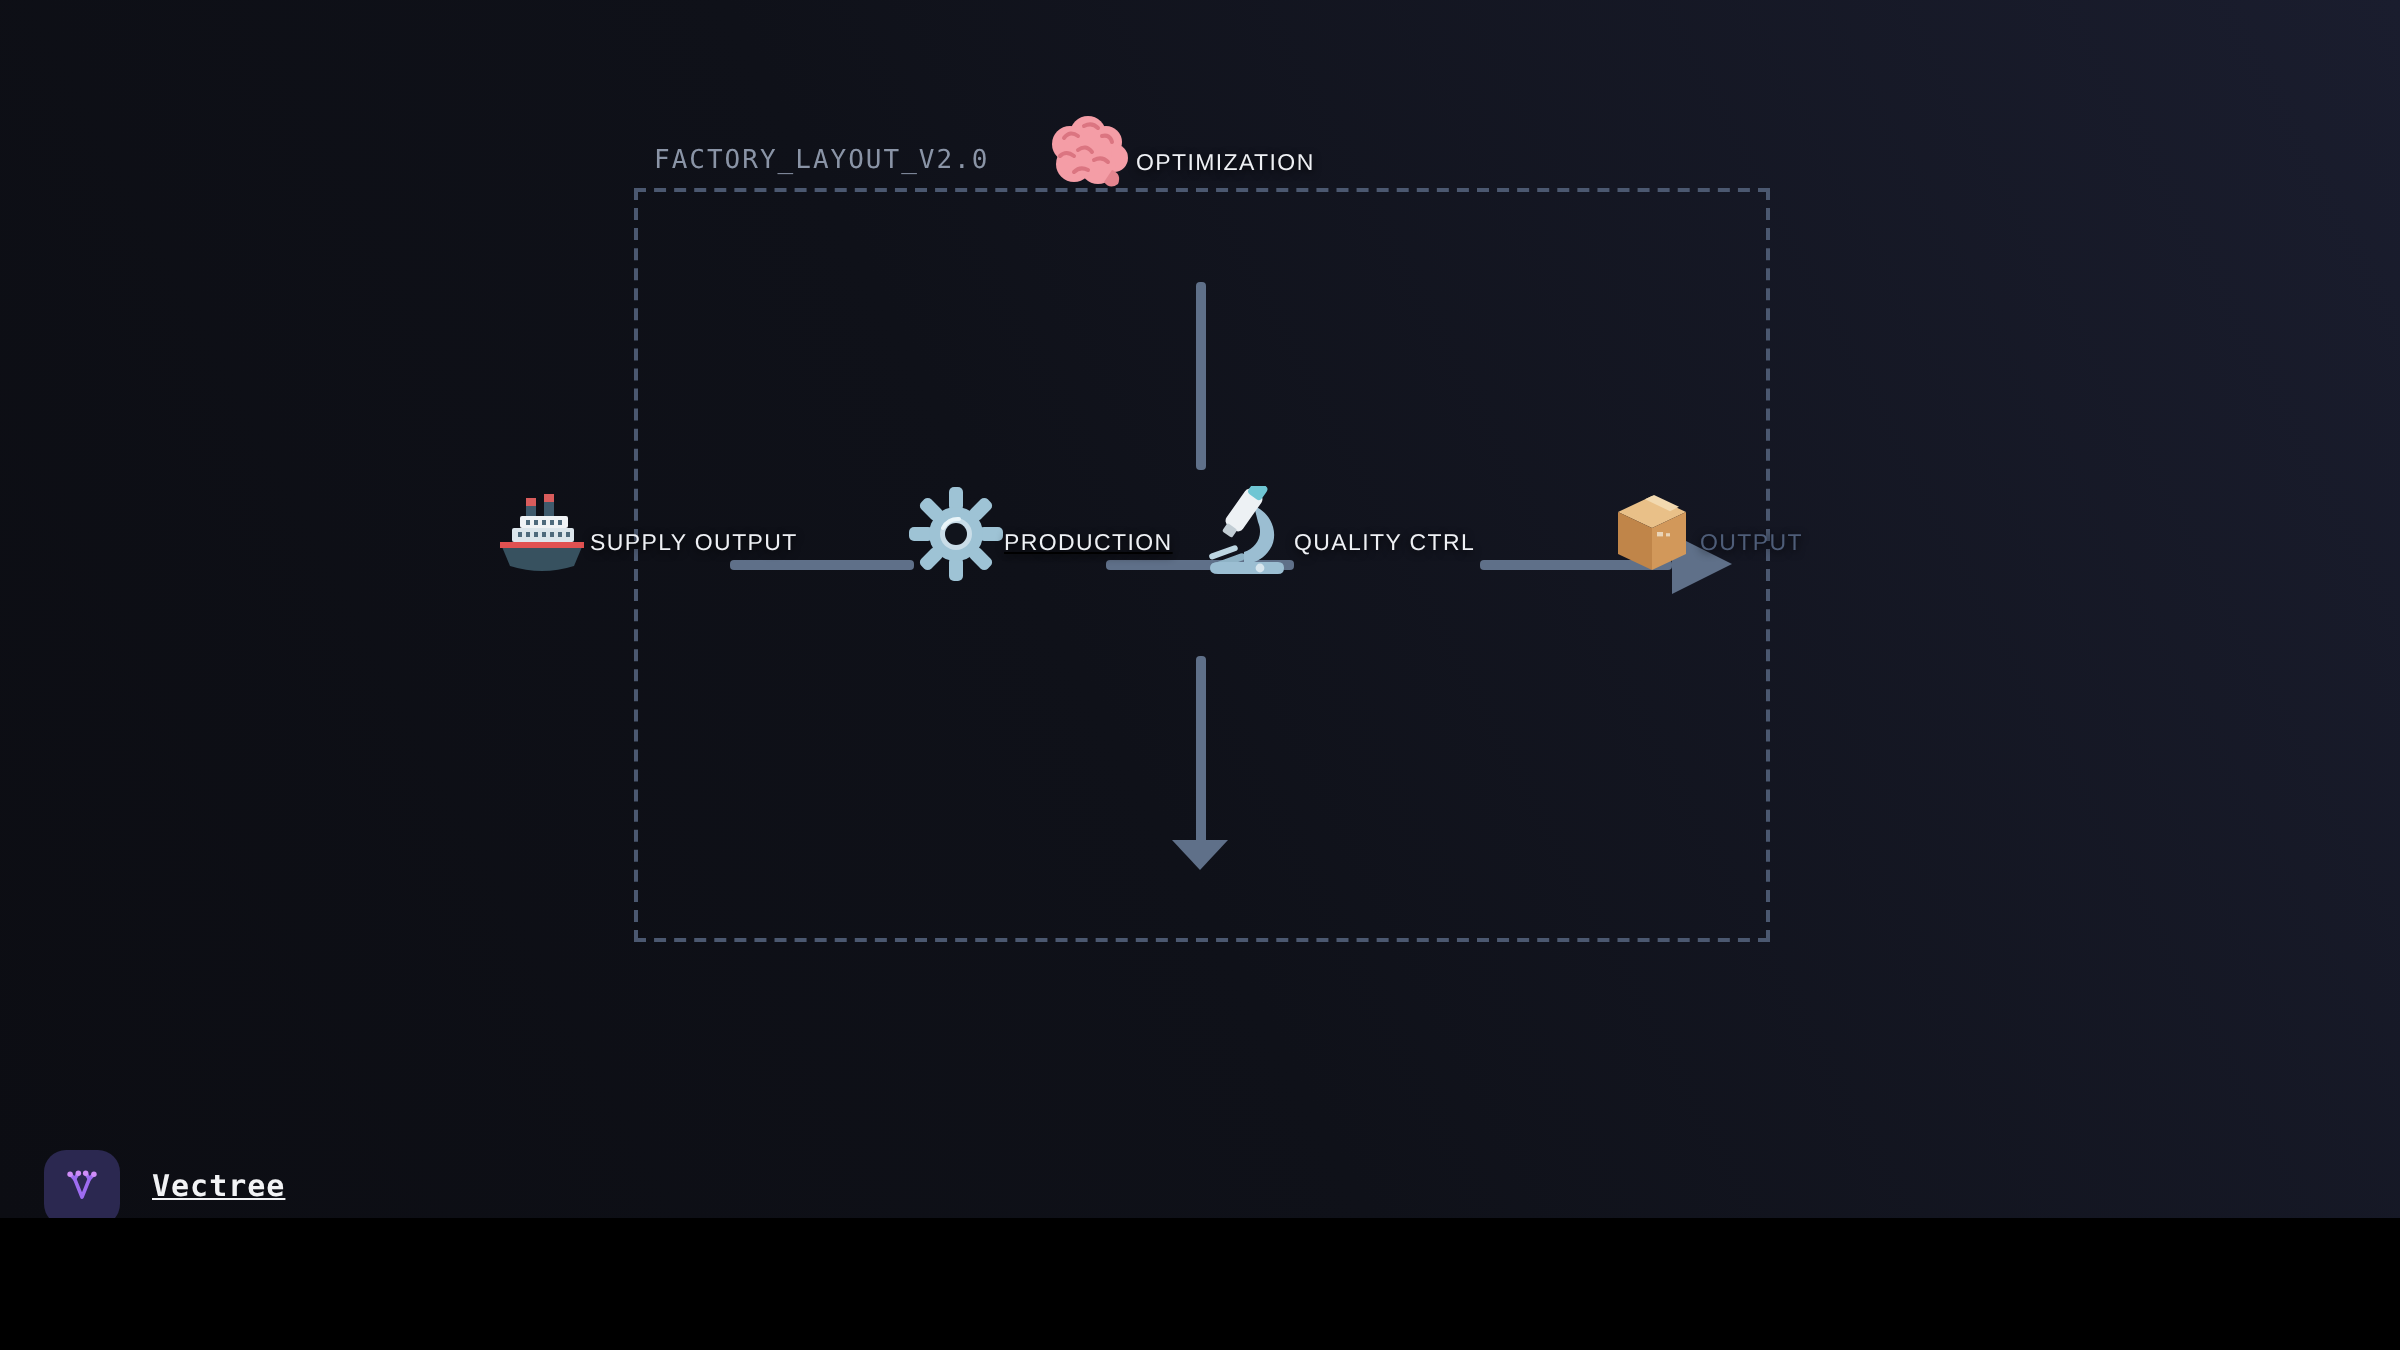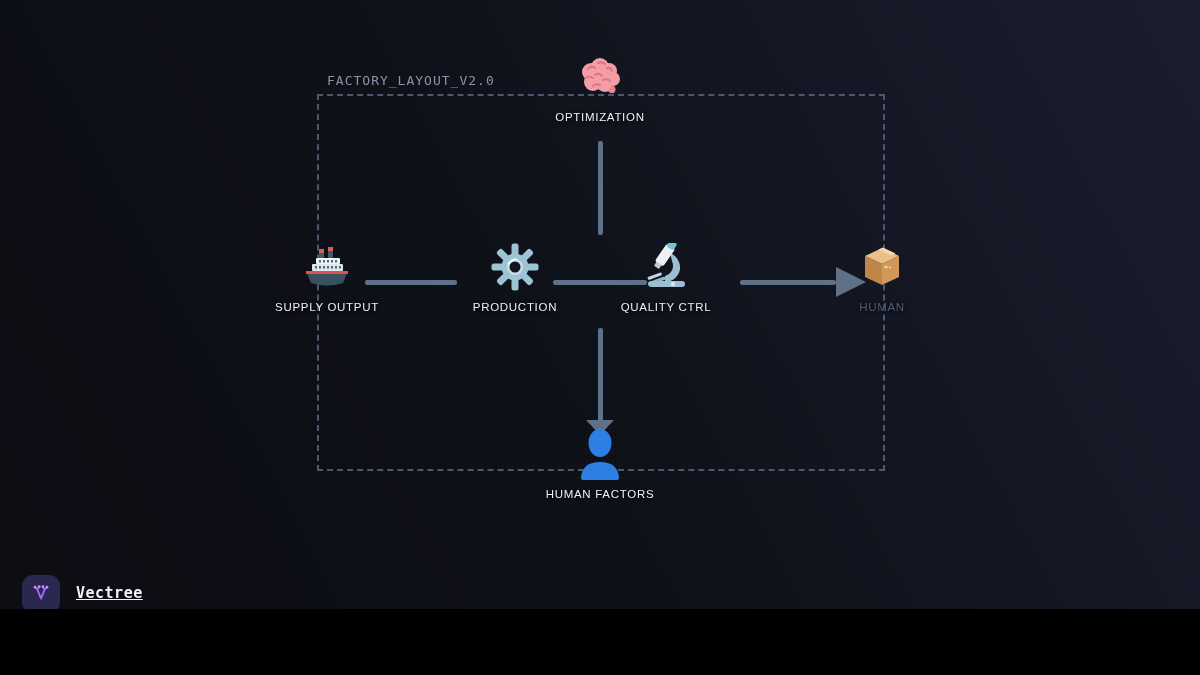--- a/index.html
+++ b/index.html
@@ -24,21 +24,21 @@
     position:absolute;width:0;height:0;z-index:1;
     border-top:15px solid transparent;border-bottom:15px solid transparent;
     border-left:30px solid #5f7089;
   }
   .arrow-down{
     position:absolute;width:0;height:0;z-index:1;
     border-left:14px solid transparent;border-right:14px solid transparent;
     border-top:15px solid #5f7089;
   }
   .node{
-    position:absolute;width:160px;display:flex;flex-direction:column;
+    position:absolute;width:160px;display:flex;
     align-items:center;z-index:2;
   }
   .node .icon{display:block;line-height:0;}
   .nlabel{
     margin-top:10px;font-size:11.5px;font-weight:500;letter-spacing:.7px;
     color:#eef0f4;white-space:nowrap;text-shadow:0 1px 4px rgba(0,0,0,.9);
   }
   .nlabel.dim{color:#4e5d78;}
   .node-human .nlabel{margin-top:7px;}
   .logo-badge{
@@ -129,21 +129,21 @@
             <rect x="32" y="23" width="2" height="2.5"></rect>
           <rect x="36" y="23" width="2" height="2.5"></rect>
         </g>
         <path d="M3,28 L45,28 L40,40 Q24,45 8,40 Z" fill="#37515f"></path>
         <rect x="3" y="28" width="42" height="3" fill="#e05151"></rect>
       </svg>
     </span>
     <span class="nlabel">SUPPLY OUTPUT</span>
   </div>
 
-  <div class="node" style="left:435px;top:243px;">
+  <div class="node" style="left:454px;top:243px;text-decoration:underline;">
     <span class="icon">
       <svg width="48" height="48" viewBox="0 0 48 48">
         <g fill="#9ec3d5">
           <rect x="20.5" y="0.5" width="7" height="12" rx="2.5" transform="rotate(0 24 24)"></rect>
           <rect x="20.5" y="0.5" width="7" height="12" rx="2.5" transform="rotate(45 24 24)"></rect>
           <rect x="20.5" y="0.5" width="7" height="12" rx="2.5" transform="rotate(90 24 24)"></rect>
           <rect x="20.5" y="0.5" width="7" height="12" rx="2.5" transform="rotate(135 24 24)"></rect>
           <rect x="20.5" y="0.5" width="7" height="12" rx="2.5" transform="rotate(180 24 24)"></rect>
           <rect x="20.5" y="0.5" width="7" height="12" rx="2.5" transform="rotate(225 24 24)"></rect>
           <rect x="20.5" y="0.5" width="7" height="12" rx="2.5" transform="rotate(270 24 24)"></rect>
@@ -151,21 +151,21 @@
           <circle cx="24" cy="24" r="13.5"></circle>
         </g>
         <circle cx="24" cy="24" r="8" fill="#c9dde8"></circle>
         <circle cx="24" cy="24" r="5.5" fill="#11141c"></circle>
         <path d="M17.5,21 a8,8 0 0 1 8,-4.5" stroke="#e9f5f9" stroke-width="2" fill="none" stroke-linecap="round"></path>
       </svg>
     </span>
     <span class="nlabel">PRODUCTION</span>
   </div>
 
-  <div class="node" style="left:586px;top:243px;">
+  <div class="node" style="left:599px;top:243px;">
     <span class="icon">
       <svg width="48" height="48" viewBox="0 0 48 48">
         <g transform="rotate(-20 15 35)">
           <rect x="6" y="31" width="15" height="3" rx="1.5" fill="#bdd6e2"></rect>
           <rect x="5" y="36" width="18" height="3.5" rx="1.7" fill="#8fb3c6"></rect>
         </g>
         <path d="M28,10 C38,14 41,26 35,33 C32,37 27,39 23,39 L23,33 C29,31 33,25 30,18 Z" fill="#9bbed2"></path>
         <g transform="rotate(35 23 12)">
           <rect x="18" y="1" width="10" height="22" rx="3" fill="#edf1f4"></rect>
           <rect x="19" y="-4" width="8" height="8" rx="2" fill="#6fc6d4"></rect>
@@ -184,32 +184,23 @@
         <polygon points="24,5 41,13 24,21 7,13" fill="#e9c088"></polygon>
         <polygon points="7,13 24,21 24,42 7,34" fill="#c08549"></polygon>
         <polygon points="41,13 24,21 24,42 41,34" fill="#d2985a"></polygon>
         <polygon points="20.5,6.6 25,4.5 37.5,10.4 33,12.6" fill="#f2d9b0"></polygon>
         <g fill="#f0e3cf" opacity="0.8">
           <rect x="26.5" y="23" width="3" height="2.2"></rect>
           <rect x="31" y="23.6" width="2" height="1.6"></rect>
         </g>
       </svg>
     </span>
-    <span class="nlabel dim">HUMAN</span>
-  </div>
-
-  <div class="node node-human" style="left:520px;top:427px;">
-    <span class="icon">
-      <svg width="48" height="54" viewBox="0 0 48 54">
-        <ellipse cx="24" cy="16" rx="11.5" ry="14" fill="#2e7fe4"></ellipse>
-        <path d="M5,51 q1,-16 19,-16 q18,0 19,16 q0,2 -2,2 L7,53 q-2,0 -2,-2 z" fill="#2e7fe4"></path>
-      </svg>
-    </span>
-    <span class="nlabel">HUMAN FACTORS</span>
-  </div>
+    <span class="nlabel dim">OUTPUT</span>
+  </div>
+
 
   <div class="logo-badge">
     <span style="line-height:0;">
       <svg width="22" height="22" viewBox="0 0 24 24">
         <g stroke="#9d6cf0" stroke-width="2" fill="none" stroke-linecap="round" stroke-linejoin="round">
           <path d="M8,7 L12,17 L16,7"></path>
           <path d="M8,7 L5.5,4.5"></path>
             <path d="M8,7 L10,4"></path>
           <path d="M16,7 L14,4"></path>
             <path d="M16,7 L18.5,4.5"></path>

